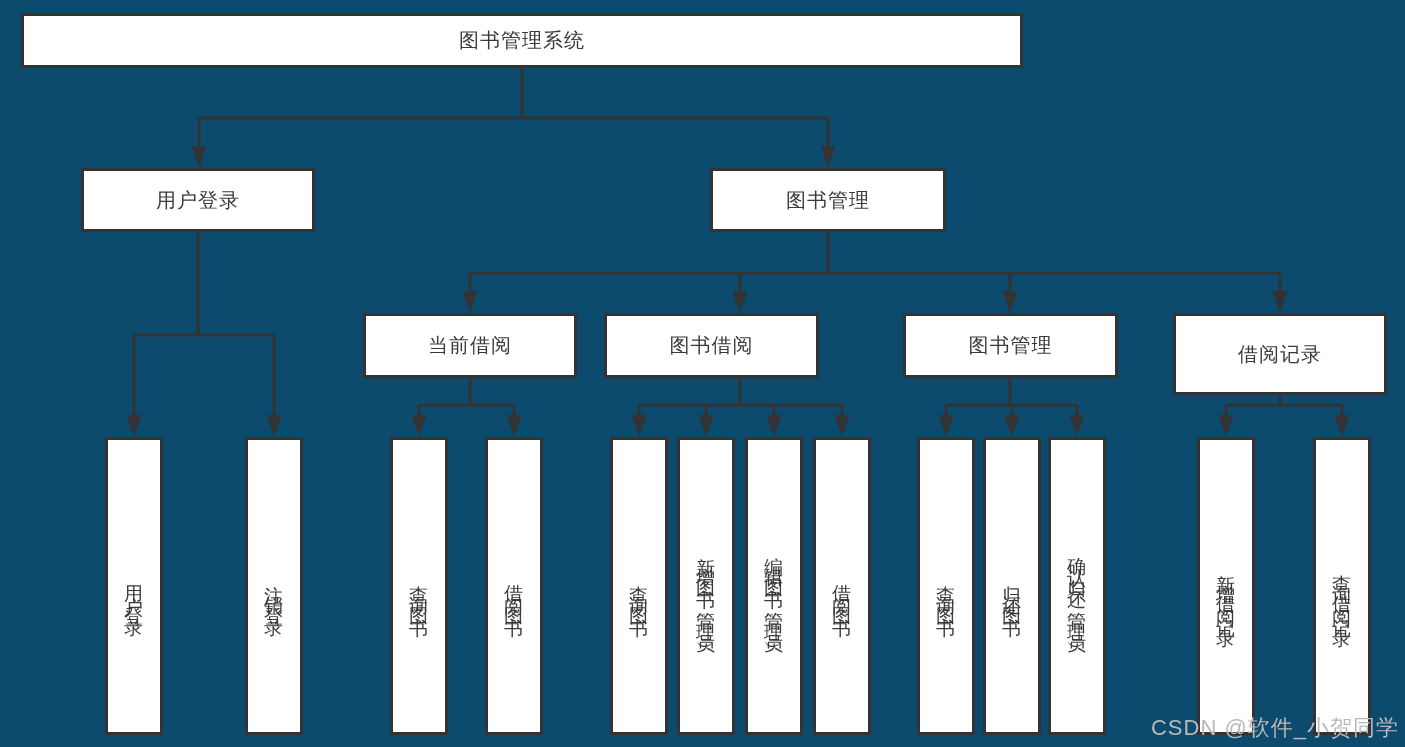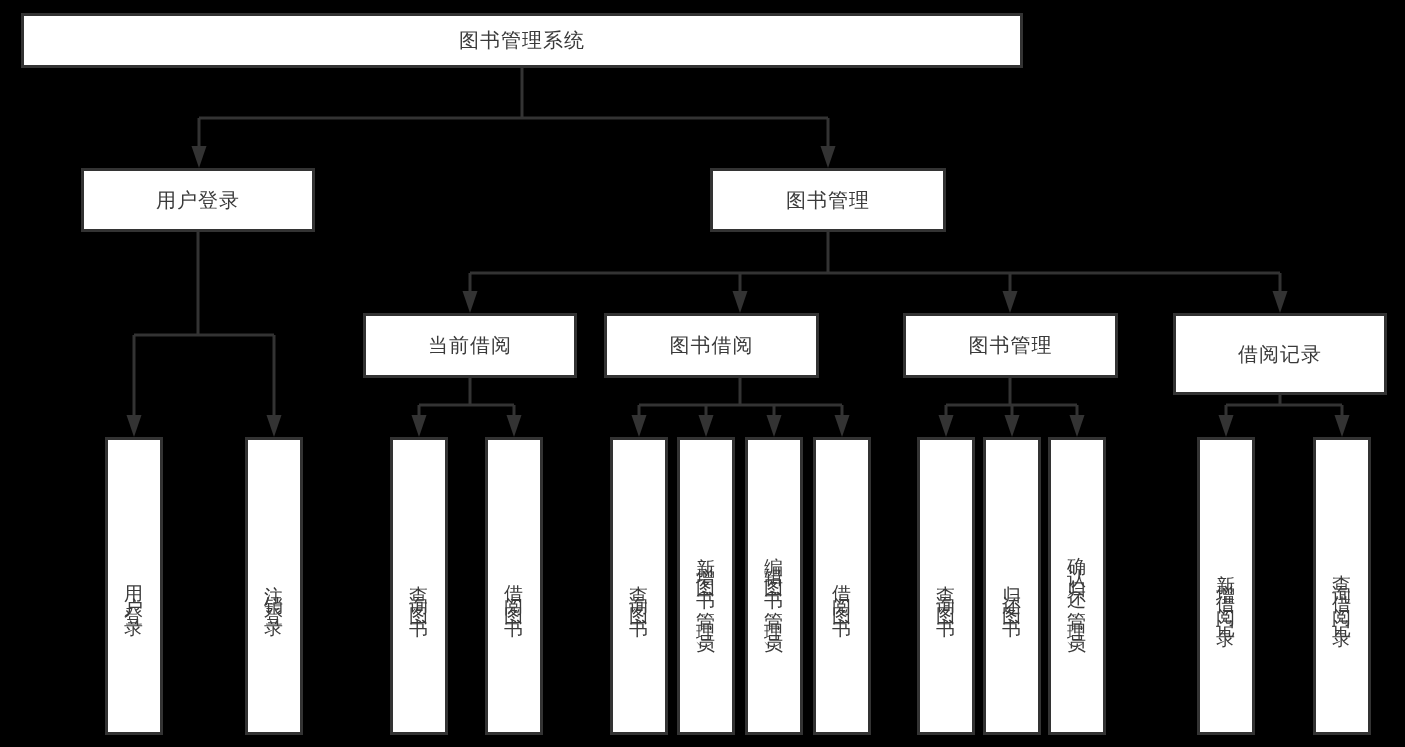--- a/index.html
+++ b/index.html
@@ -1,17 +1,17 @@
 <!DOCTYPE html>
 <html><head>
 <meta charset="utf-8">
 <style>
   html,body{margin:0;padding:0;background:#ffffff;}
   .canvas{
-    position:relative;width:1405px;height:747px;background:#000000;overflow:hidden;
+    position:relative;width:1405px;height:747px;background:#0c4a6e;overflow:hidden;
     font-family:"Liberation Sans","DejaVu Sans",sans-serif;
   }
   .connectors{position:absolute;left:0;top:0;width:1405px;height:747px;}
   .hbox{
     position:absolute;box-sizing:border-box;border:3px solid #333333;background:#ffffff;
     display:flex;align-items:center;justify-content:center;
     font-size:20px;color:#3a3a3a;letter-spacing:1px;white-space:nowrap;
   }
   .vbox{
     position:absolute;box-sizing:border-box;border:3px solid #333333;background:#ffffff;
@@ -91,14 +91,15 @@
   <div class="vbox" style="left:745px;top:437px;width:58px;height:298px">编辑图书（管理员）</div>
   <div class="vbox" style="left:813px;top:437px;width:58px;height:298px">借阅图书</div>
 
   <div class="vbox" style="left:917px;top:437px;width:58px;height:298px">查询图书</div>
   <div class="vbox" style="left:983px;top:437px;width:58px;height:298px">归还图书</div>
   <div class="vbox" style="left:1048px;top:437px;width:58px;height:298px">确认归还（管理员）</div>
 
   <div class="vbox" style="left:1197px;top:437px;width:58px;height:298px">新增借阅记录</div>
   <div class="vbox" style="left:1313px;top:437px;width:58px;height:298px">查询借阅记录</div>
 
+  <div class="watermark">CSDN @软件_小贺同学</div>
 
 </div>
 
 </body></html>

